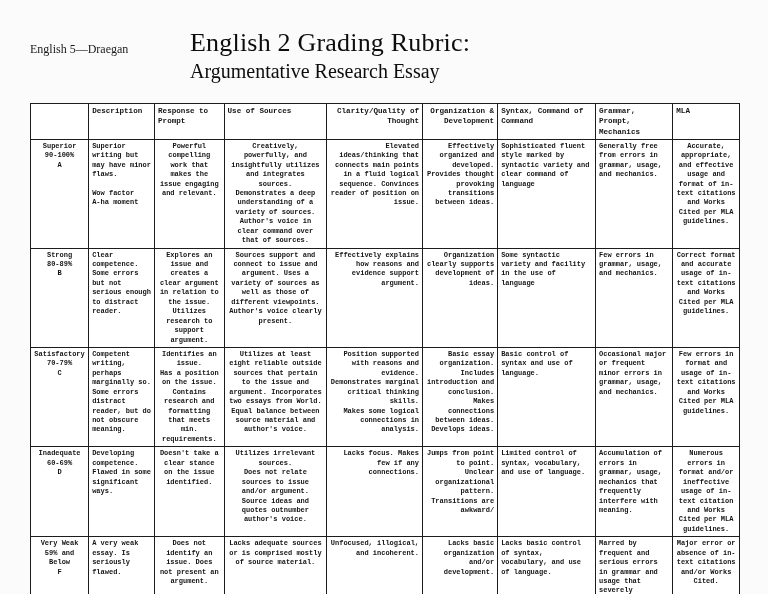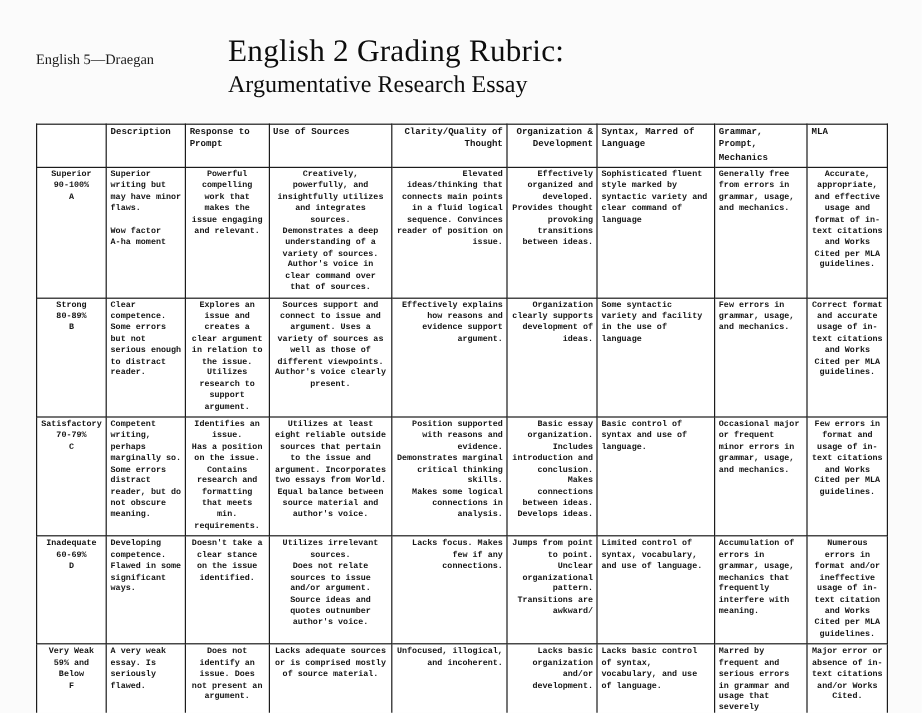--- a/index.html
+++ b/index.html
@@ -116,21 +116,21 @@
       <col style="width:9.4%">
   </colgroup>
   <tbody>
     <tr class="header-row">
       <th class="c0"></th>
       <th class="c1">Description</th>
       <th class="c2">Response to Prompt</th>
       <th class="c3">Use of Sources</th>
       <th class="c4">Clarity/Quality of Thought</th>
       <th class="c5">Organization &amp; Development</th>
-      <th class="c6">Syntax, Marred of Language</th>
+      <th class="c6">Syntax, Command of Command</th>
       <th class="c7">Grammar, Prompt, Mechanics</th>
       <th class="c8">MLA</th>
     </tr>
 
     <tr class="r0">
       <td class="c0 grade">Superior
 90-100%
 A</td>
       <td class="c1">Superior writing but may have minor flaws.
 

